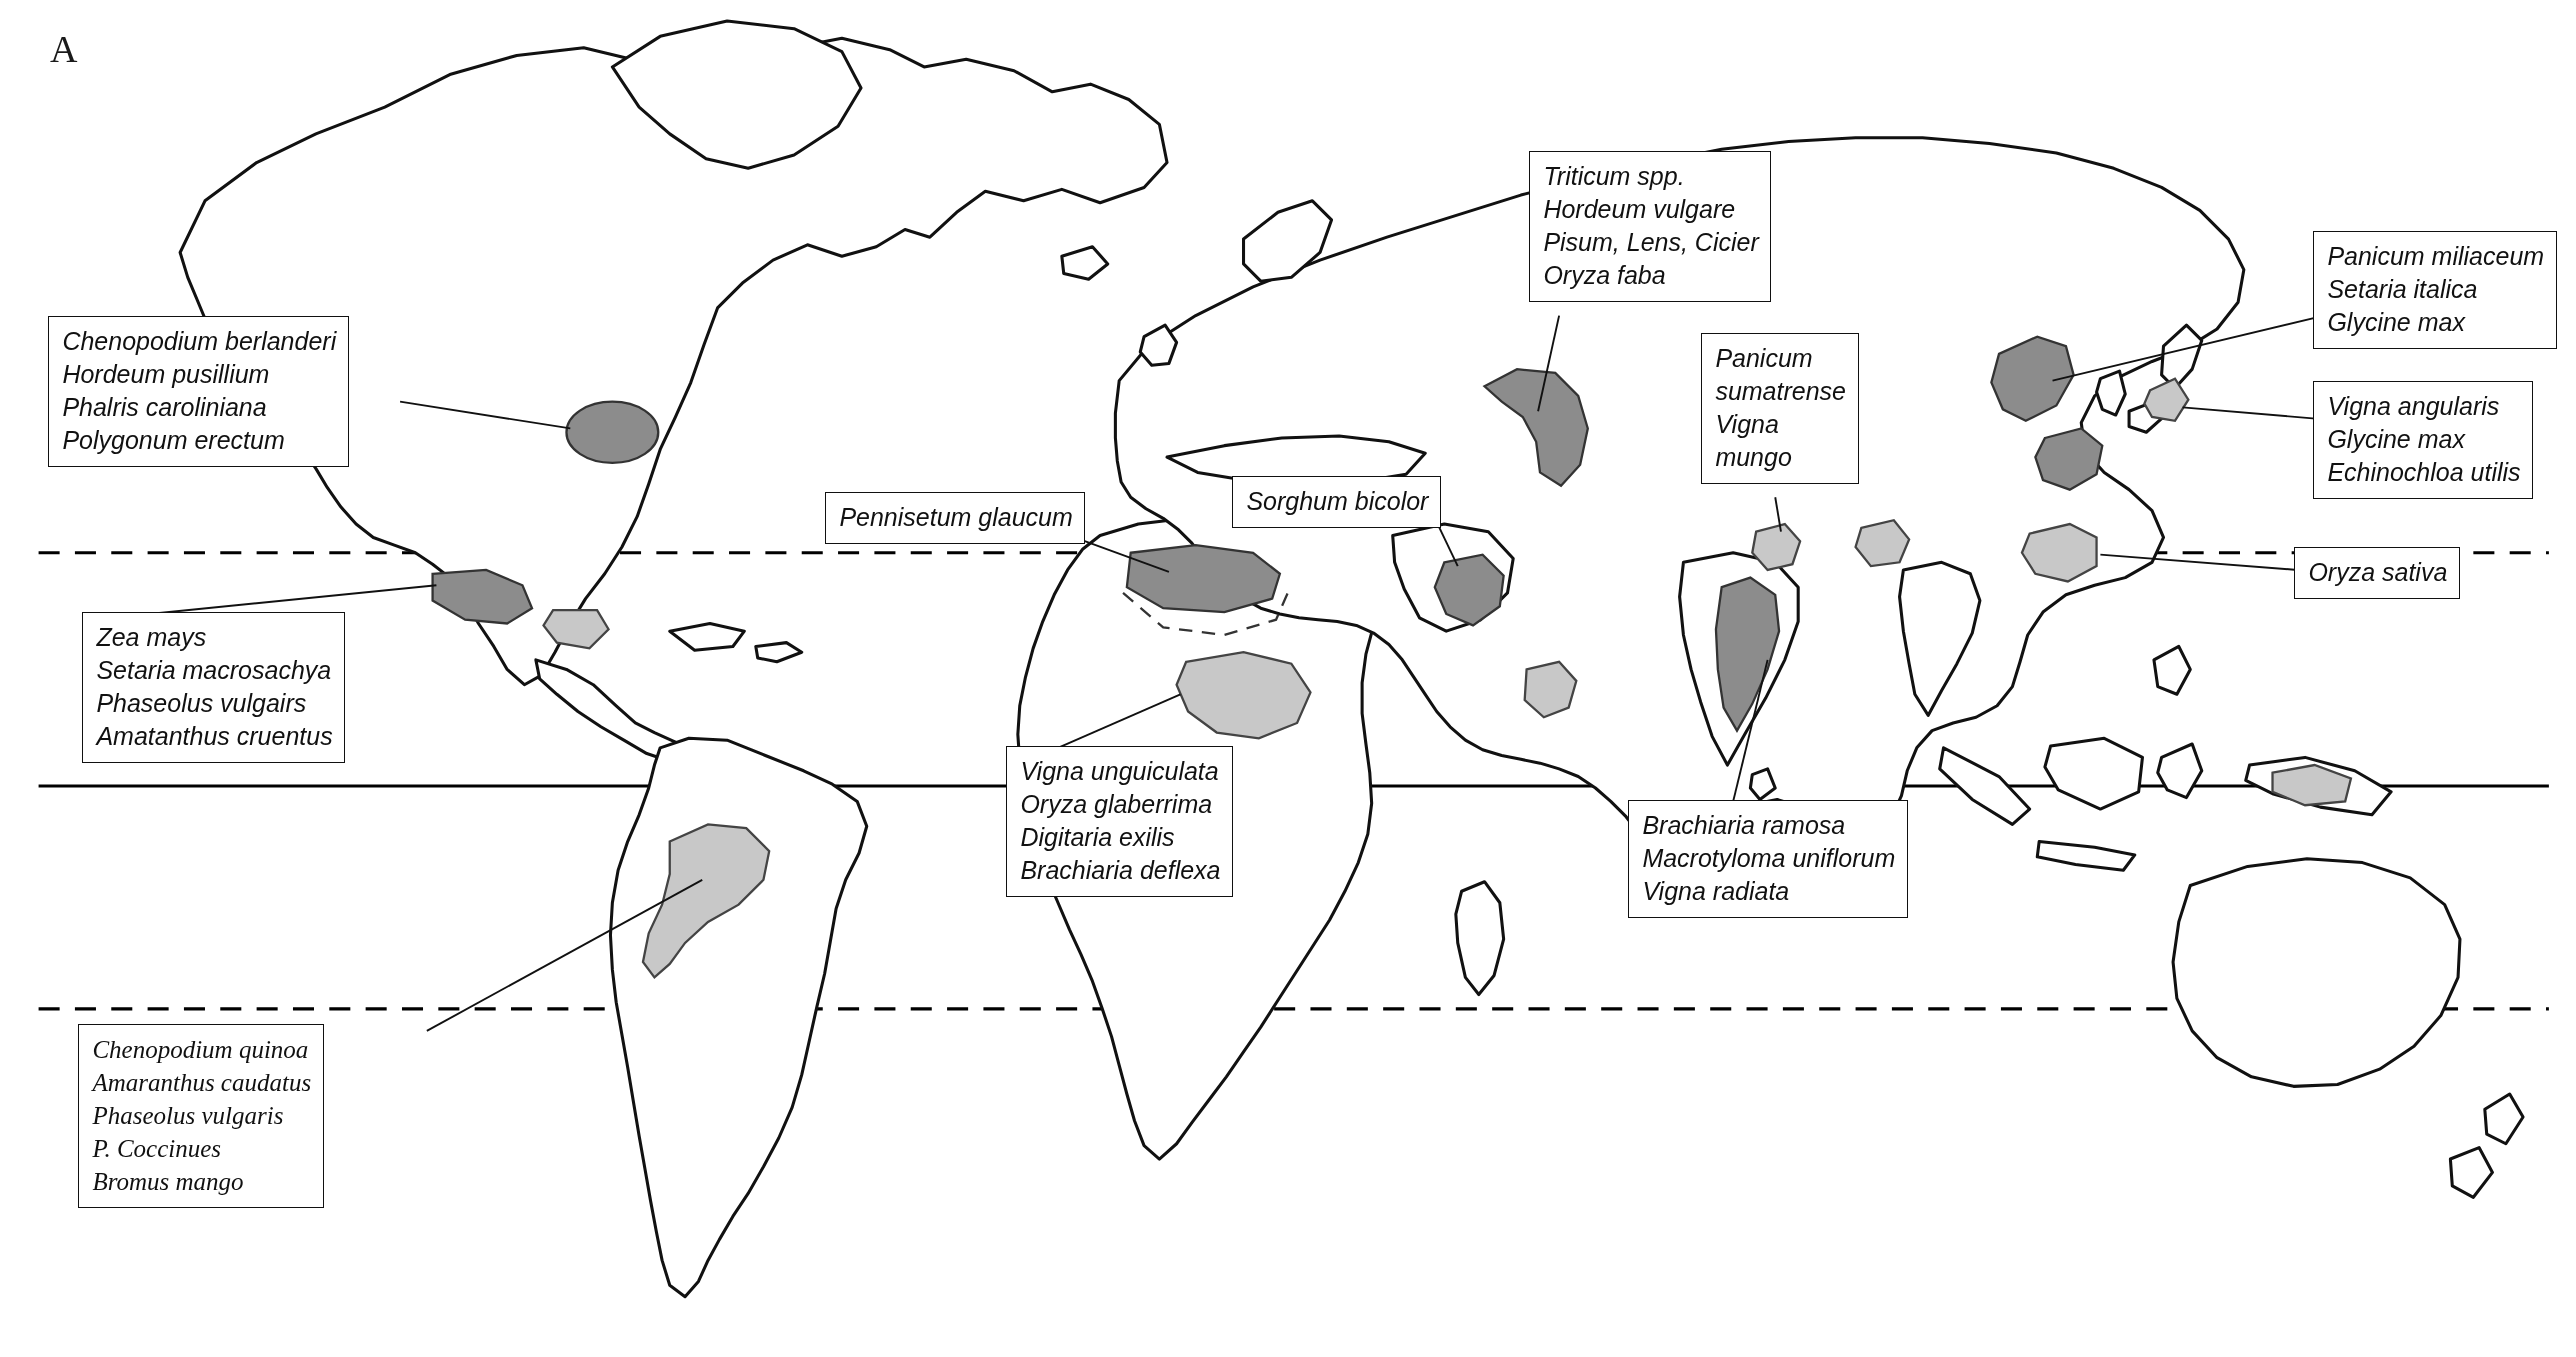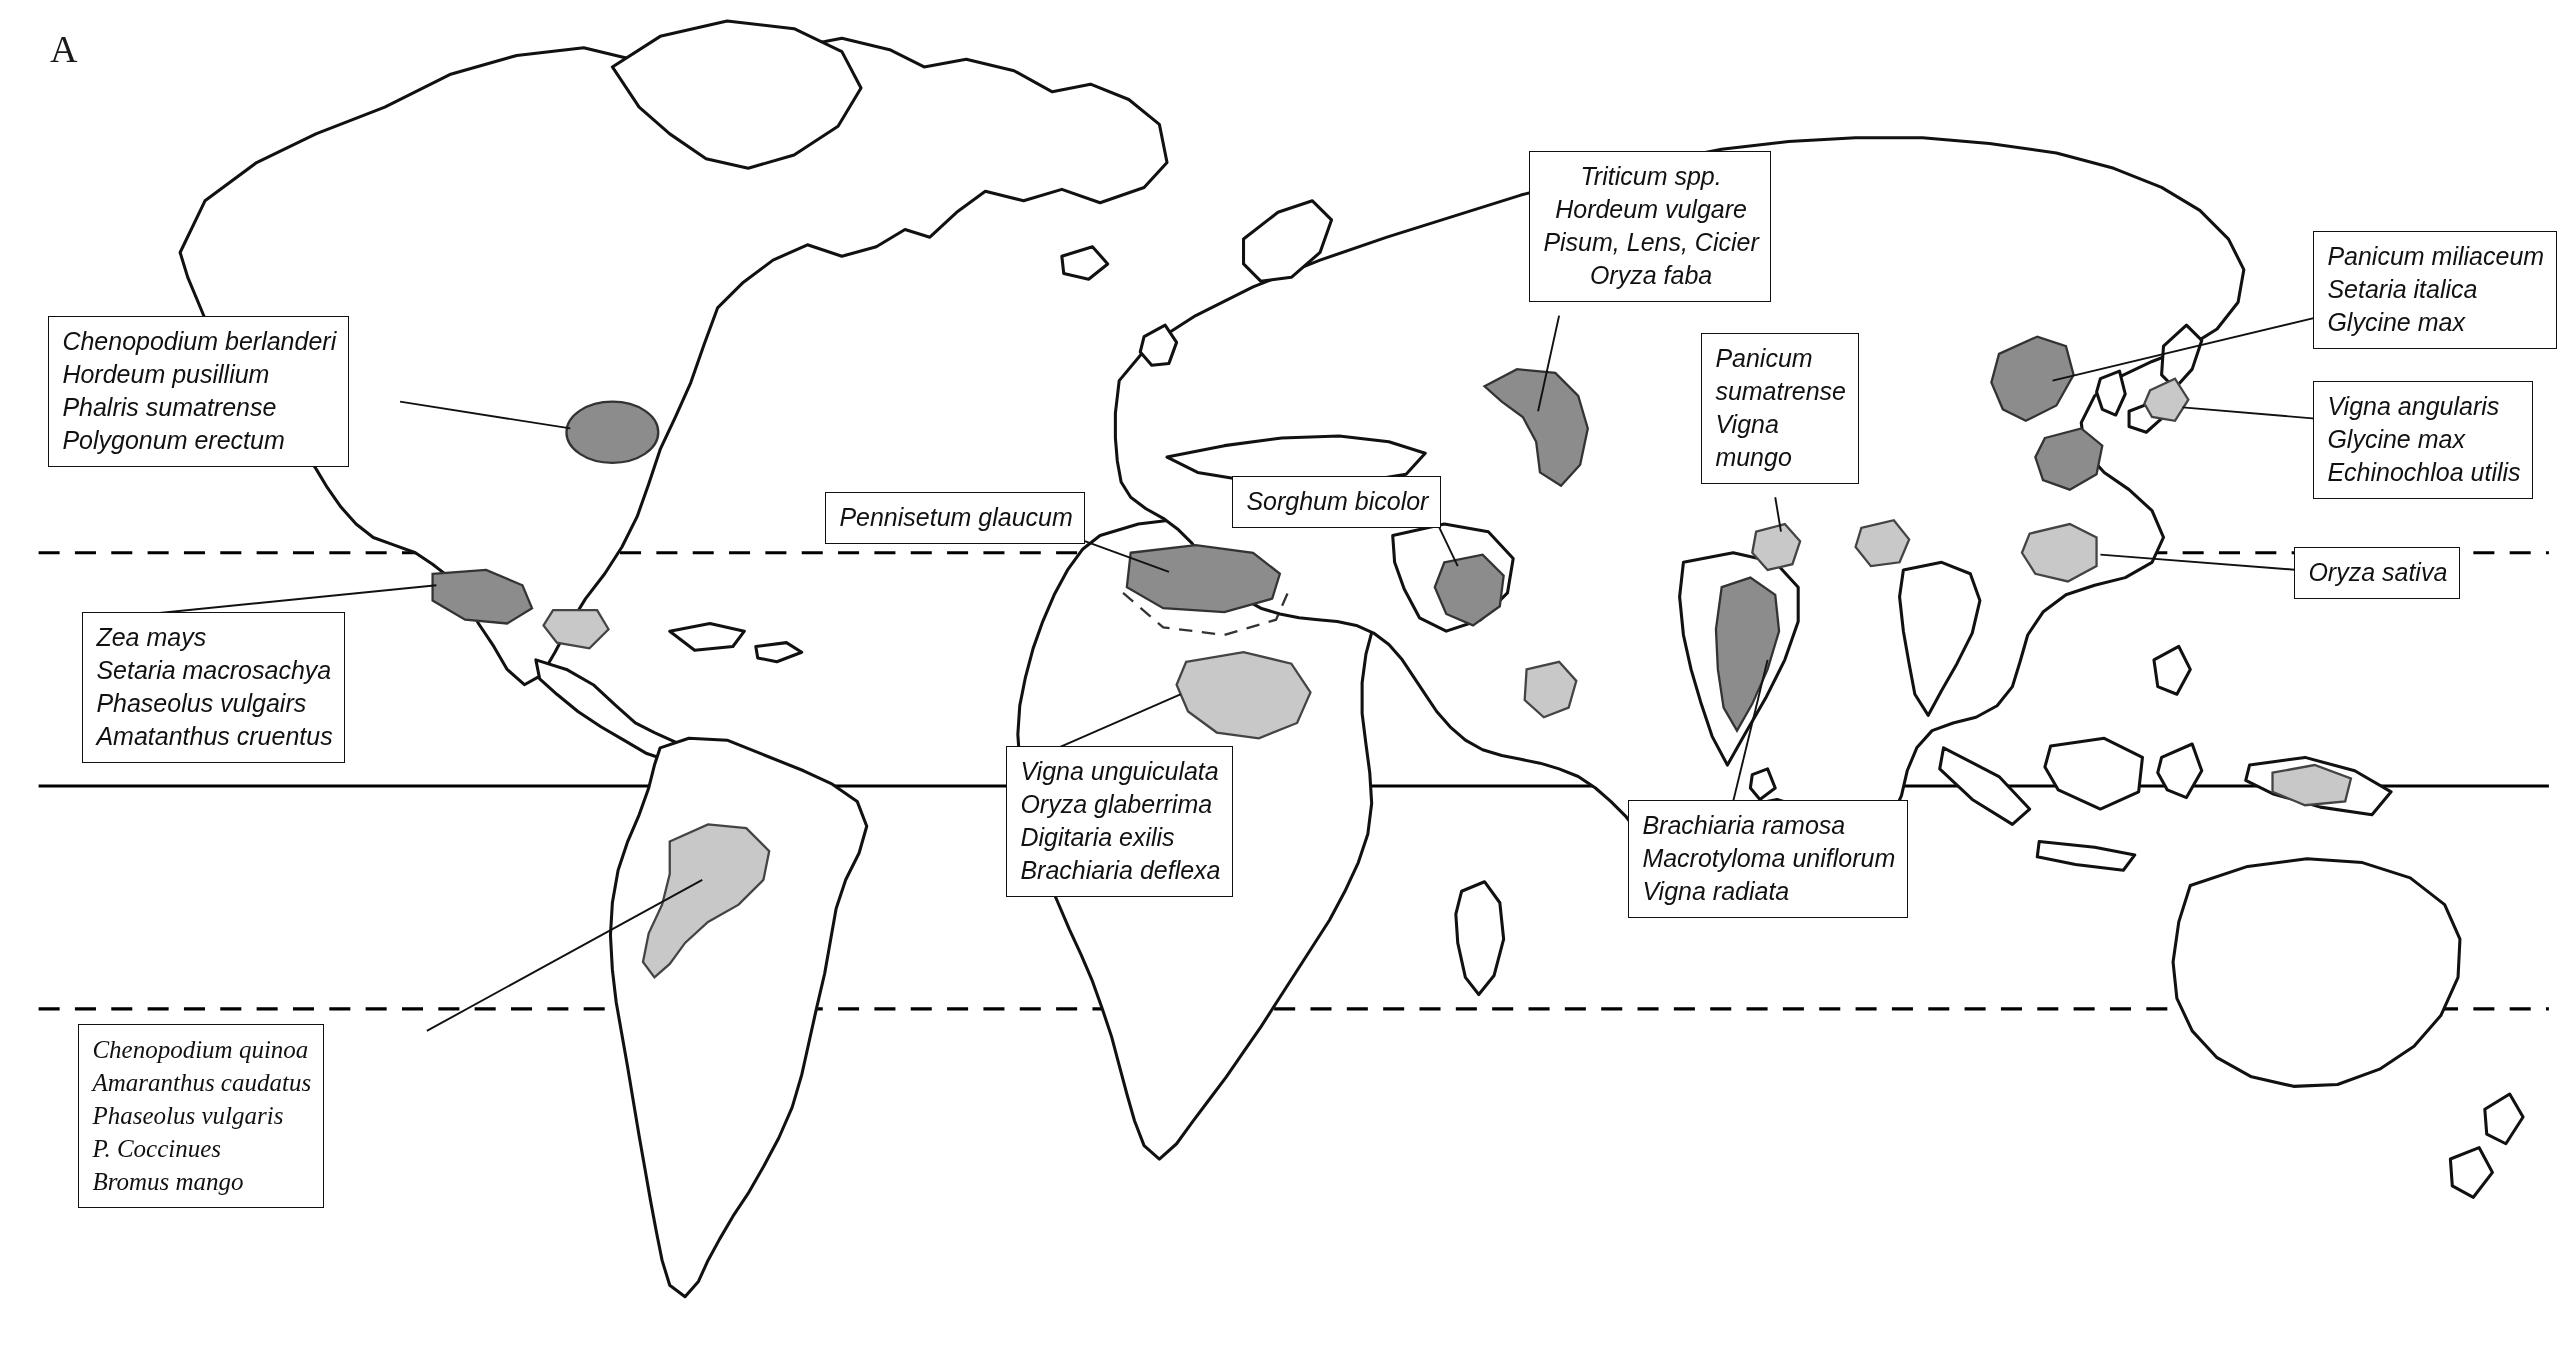--- a/index.html
+++ b/index.html
@@ -237,21 +237,21 @@
     <line class="leader" x1="1856" y1="520" x2="1862" y2="556"></line>
     <line class="leader" x1="1812" y1="838" x2="1848" y2="690"></line>
     <line class="leader" x1="2430" y1="330" x2="2146" y2="398"></line>
     <line class="leader" x1="2424" y1="438" x2="2282" y2="426"></line>
     <line class="leader" x1="2402" y1="596" x2="2196" y2="580"></line>
   </svg>
 
   <div class="callout" style="left:48px; top:316px;">
     <div>Chenopodium berlanderi</div>
     <div>Hordeum pusillium</div>
-    <div>Phalris sumatrense</div>
+    <div>Phalris caroliniana</div>
     <div>Polygonum erectum</div>
   </div>
 
   <div class="callout" style="left:82px; top:612px;">
     <div>Zea mays</div>
     <div>Setaria macrosachya</div>
     <div>Phaseolus vulgairs</div>
     <div>Amatanthus cruentus</div>
   </div>
 
@@ -271,21 +271,21 @@
     <div>Vigna unguiculata</div>
     <div>Oryza glaberrima</div>
     <div>Digitaria exilis</div>
     <div>Brachiaria deflexa</div>
   </div>
 
   <div class="callout" style="left:1232px; top:476px;">
     <div>Sorghum bicolor</div>
   </div>
 
-  <div class="callout" style="left:1529px; top:151px;text-align:center;">
+  <div class="callout" style="left:1529px; top:151px;">
     <div>Triticum spp.</div>
     <div>Hordeum vulgare</div>
     <div>Pisum, Lens, Cicier</div>
     <div>Oryza faba</div>
   </div>
 
   <div class="callout" style="left:1701px; top:333px;">
     <div>Panicum</div>
     <div>sumatrense</div>
     <div>Vigna</div>

